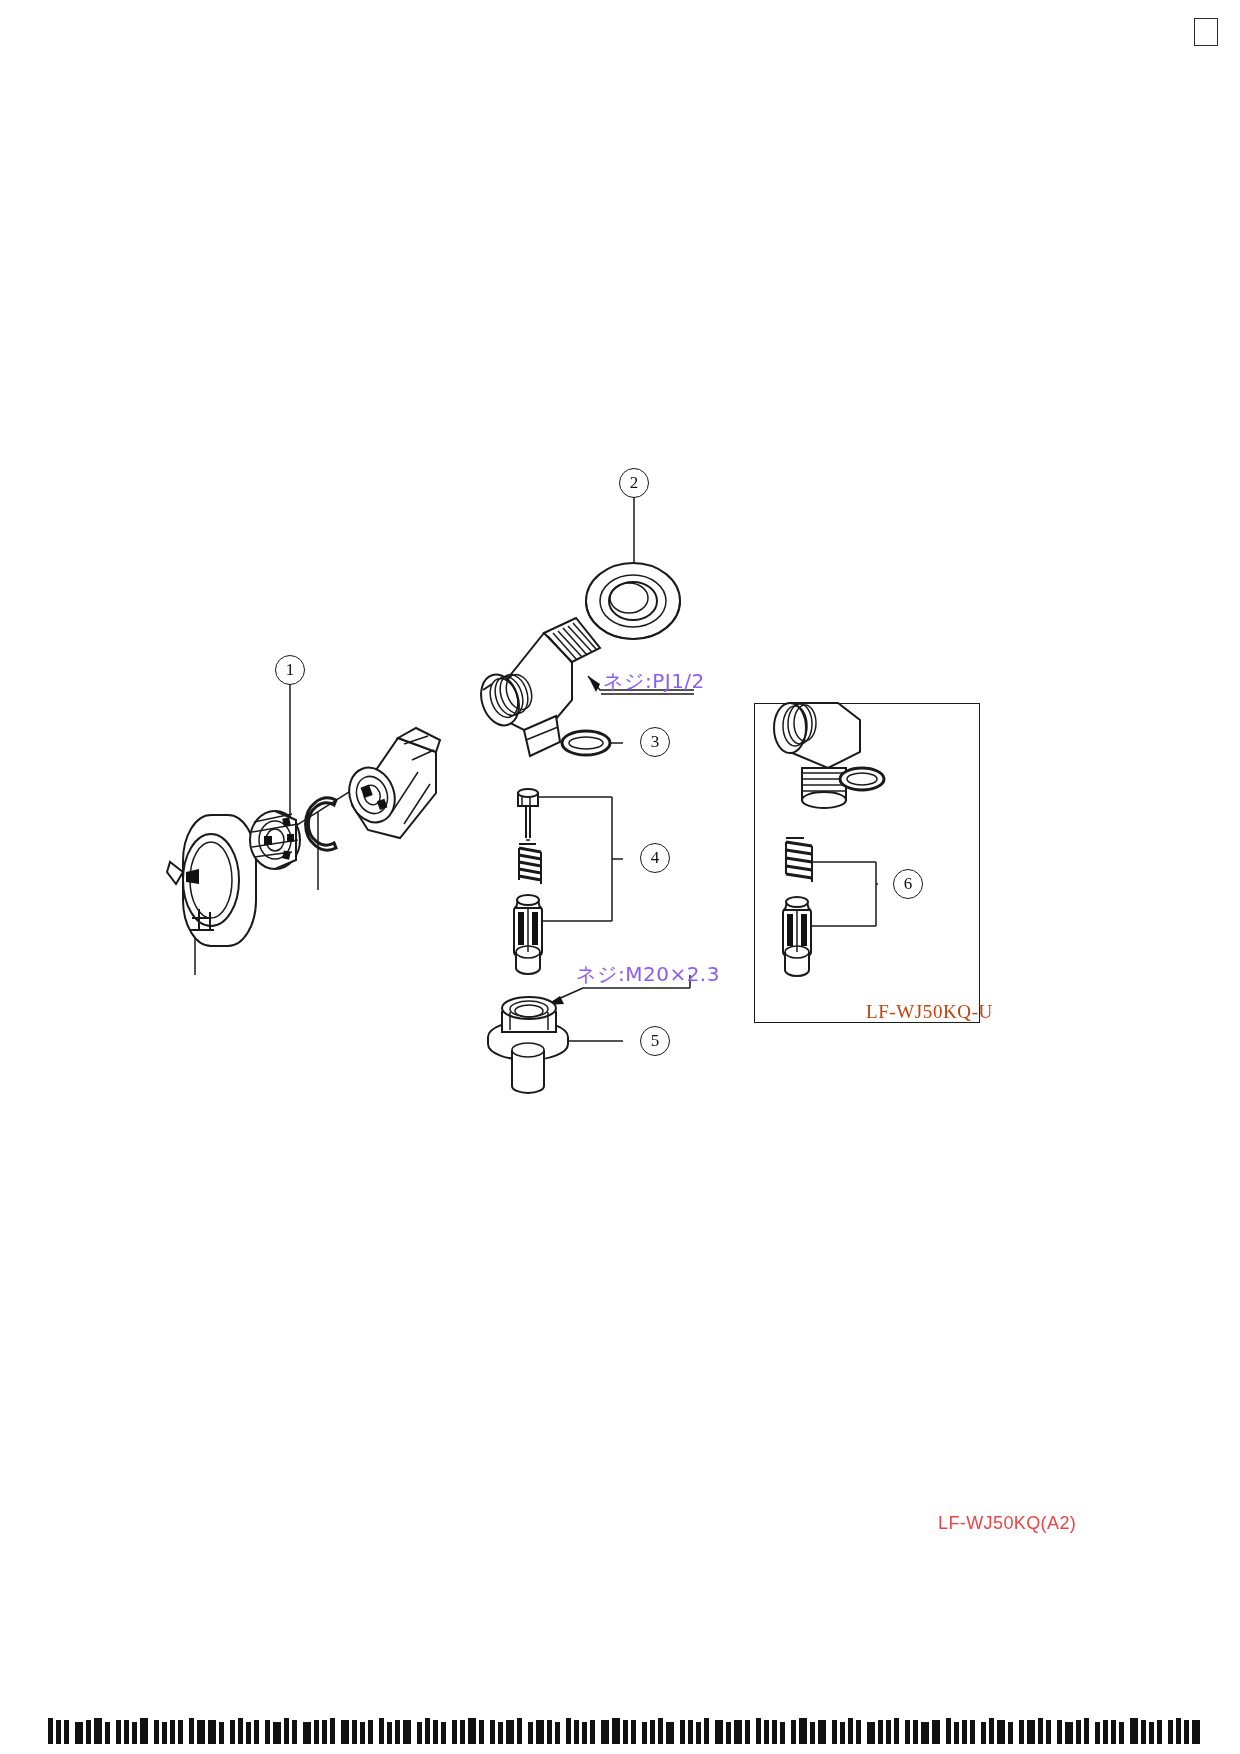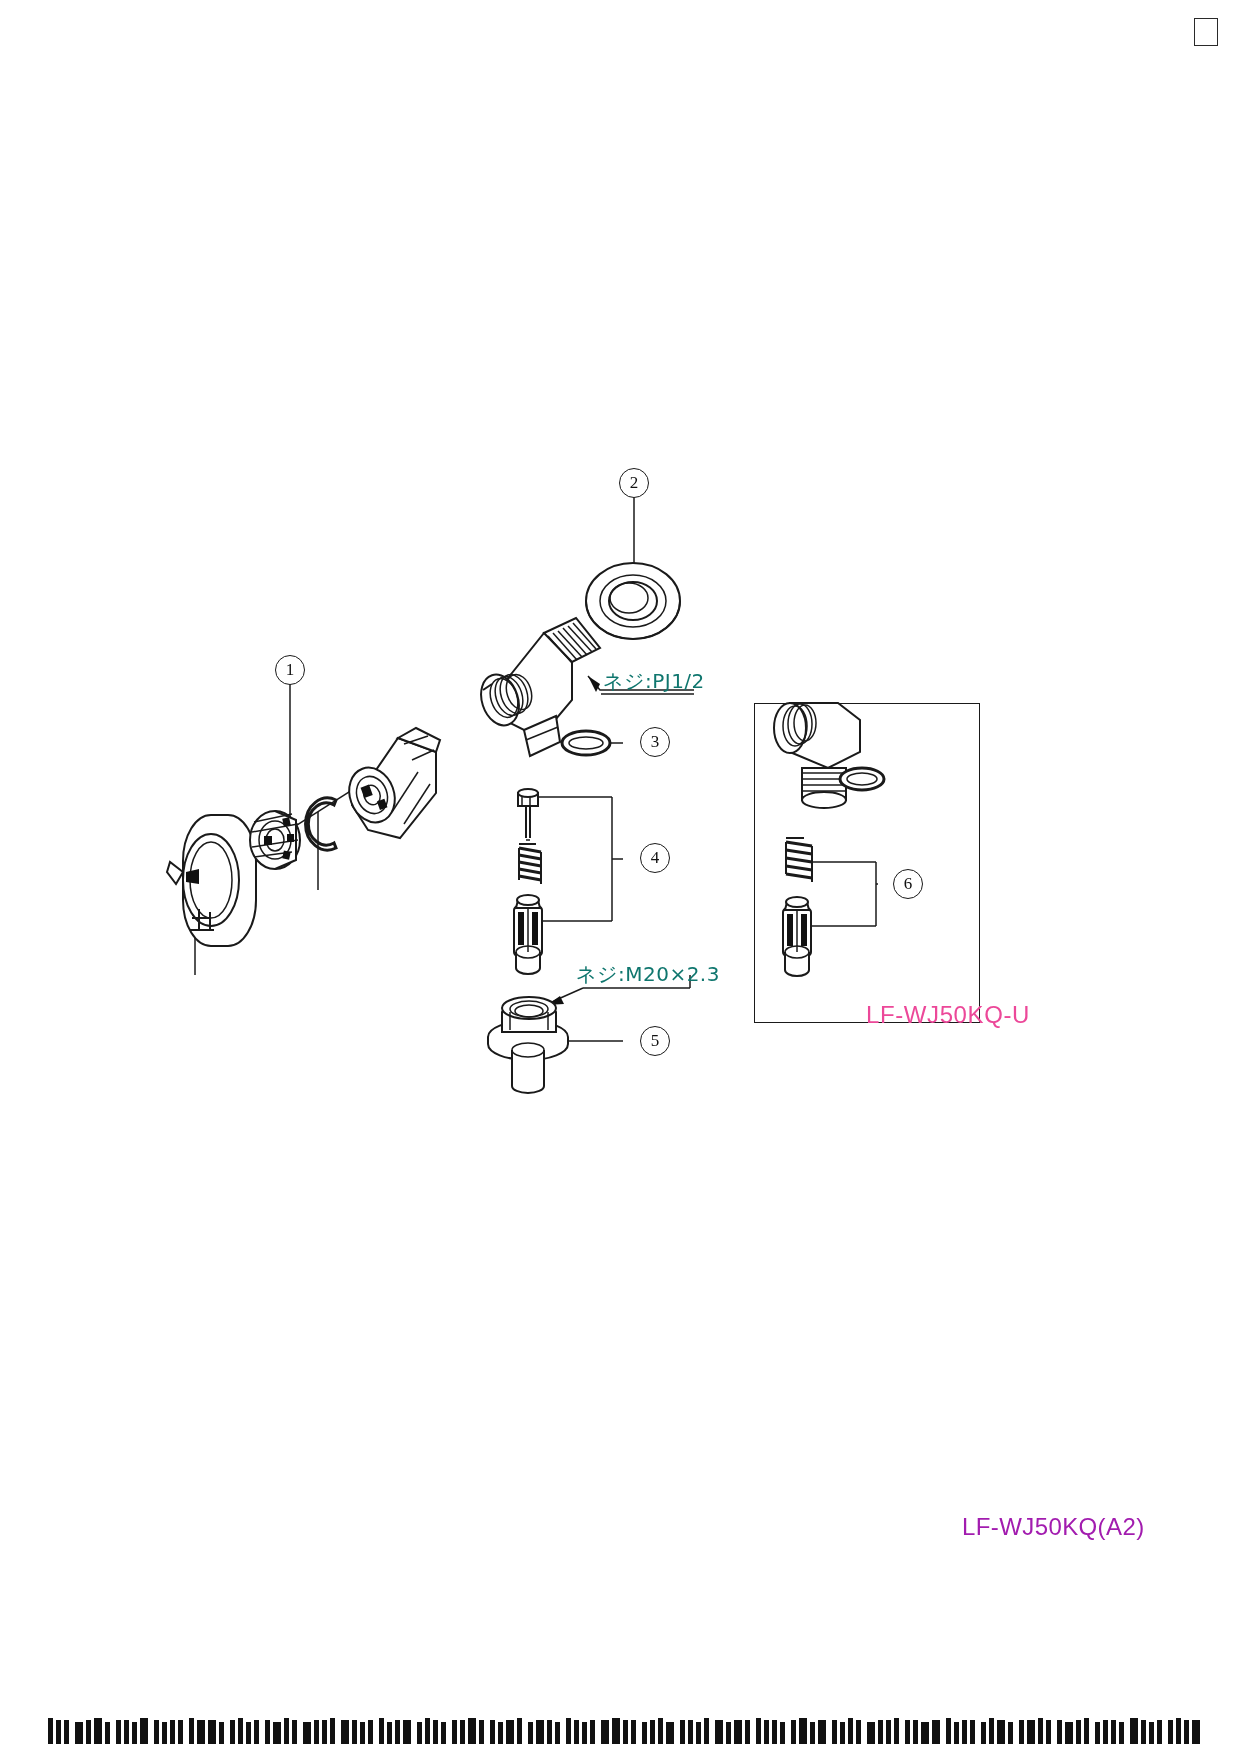--- a/index.html
+++ b/index.html
@@ -13,29 +13,29 @@
 
   
   .corner-mark{
     position:absolute;right:22px;top:18px;width:22px;height:26px;
     border:1.6px solid #2a2a2a;background:#fff;
   }
 
   
   .jp-label{
     position:absolute;font-size:20px;letter-spacing:0.5px;white-space:nowrap;
-    font-family:"DejaVu Sans","Liberation Sans",sans-serif;color:#0f766e;
+    font-family:"DejaVu Sans","Liberation Sans",sans-serif;color:#8b5cf6;
   }
   .inset-label{
-    position:absolute;font-size:24px;letter-spacing:0.6px;white-space:nowrap;
-    font-family:Liberation Sans, sans-serif;color:#ec4899;
+    position:absolute;font-size:19px;letter-spacing:0.6px;white-space:nowrap;
+    font-family:Liberation Serif, serif;color:#c2410c;
   }
   .page-code{
-    position:absolute;font-size:24px;letter-spacing:0.4px;white-space:nowrap;
-    font-family:"Liberation Sans",sans-serif;color:#a21caf;margin-left:24px;
+    position:absolute;font-size:18px;letter-spacing:0.4px;white-space:nowrap;
+    font-family:"Liberation Sans",sans-serif;color:#ef4444;
   }
 
   
   .bubble{
     position:absolute;width:30px;height:30px;border-radius:50%;
     border:1.7px solid #1a1a1a;background:#fff;
     display:flex;align-items:center;justify-content:center;
     font-size:17px;font-family:"Liberation Serif","DejaVu Serif",serif;
     color:#111;box-sizing:border-box;
   }

